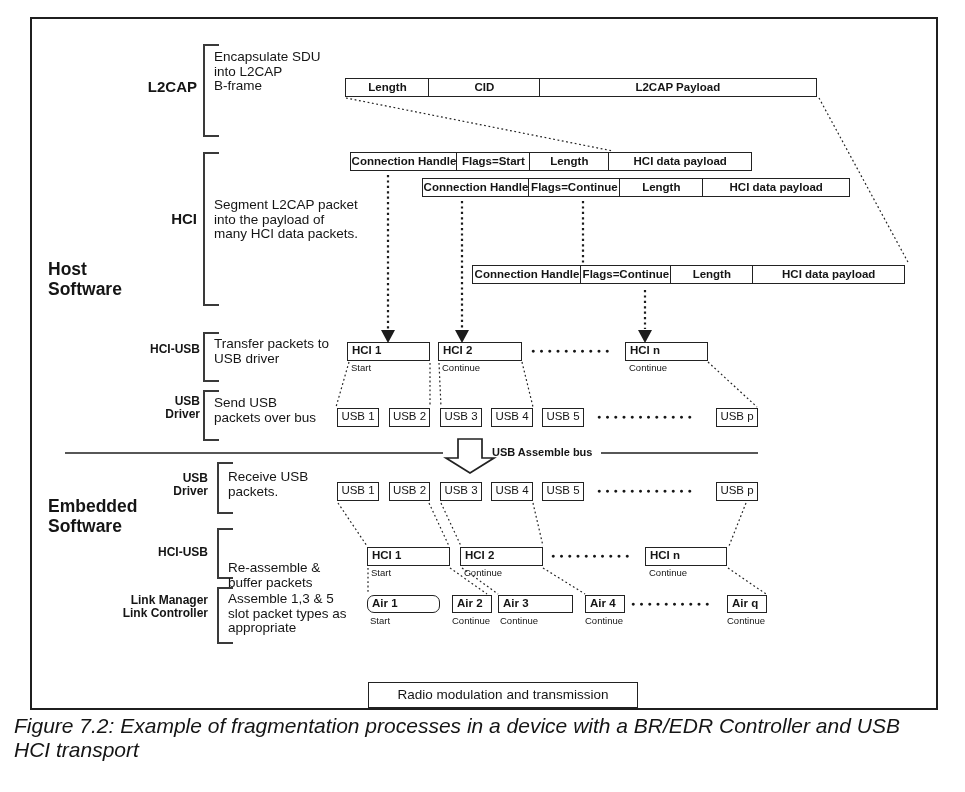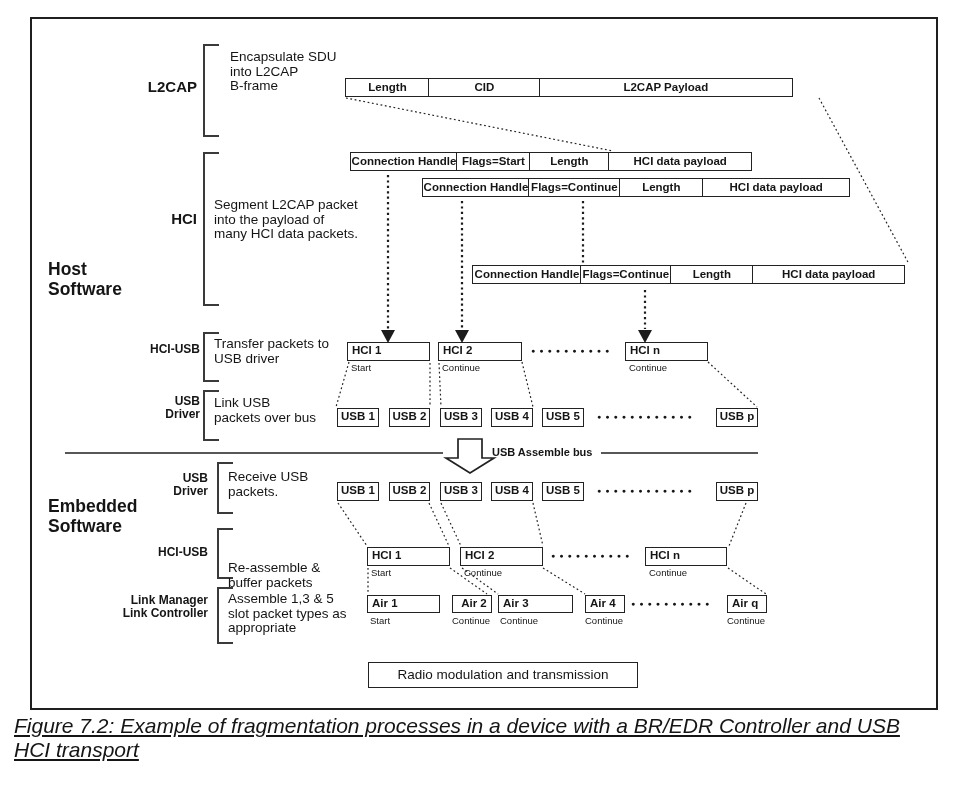--- a/index.html
+++ b/index.html
@@ -16,53 +16,53 @@
            border-top:2px solid #3a3a3a;border-bottom:2px solid #3a3a3a;}
   .prow{position:absolute;display:flex;height:19px;}
   .pcell{box-sizing:border-box;border:1.6px solid #222;margin-left:-1.6px;
          background:#fff;font-weight:bold;font-size:11.5px;line-height:16px;
          text-align:center;overflow:hidden;}
   .pcell:first-child{margin-left:0;}
   .pbox{position:absolute;box-sizing:border-box;height:19px;border:1.6px solid #222;
         background:#fff;font-weight:bold;font-size:11.5px;line-height:15px;
         padding-left:4px;}
   .ubox{position:absolute;box-sizing:border-box;height:19px;border:1.6px solid #222;
-        background:#fff;font-weight:bold;font-size:11.5px;line-height:15px;
+        background:#fff;font-weight:normal;font-size:11.5px;line-height:15px;
         text-align:center;}
   .sdu{position:absolute;box-sizing:border-box;border:2px solid #222;background:#fff;
        font-weight:bold;font-size:11.5px;line-height:17px;text-align:center;}
   .sub{position:absolute;font-size:9.5px;line-height:1;}
   .dots{position:absolute;font-size:7px;letter-spacing:4px;white-space:nowrap;}
   .buslabel{position:absolute;font-weight:bold;font-size:11px;}
   .radio{position:absolute;box-sizing:border-box;border:1.6px solid #222;background:#fff;
-         font-size:13.5px;text-align:center;line-height:24px;}
+         font-size:13.5px;text-align:center;line-height:24px;margin-top:20px;}
   #caption{position:absolute;left:14px;top:714px;width:944px;font-style:italic;
-           font-size:21px;line-height:1.12;white-space:pre-line;text-decoration:underline;}
+           font-size:21px;line-height:1.12;white-space:pre-line;}
   svg.overlay{position:absolute;left:0;top:0;pointer-events:none;}
 </style>
 </head>
 <body>
 
 <div id="stage">
   <div id="frame"></div>
 
   <div class="biglabel" style="left:48px;top:259px;">Host
 Software</div>
 
   <div class="seclabel" style="left:98px;top:79px;width:99px;font-size:15px;">L2CAP</div>
   <div class="bracket" style="left:203px;top:44px;height:89px;"></div>
-  <div class="desc" style="left:214px;top:50px;margin-left:16px;">Encapsulate SDU
+  <div class="desc" style="left:214px;top:50px;">Encapsulate SDU
 into L2CAP
 B-frame</div>
 
 
   <div class="prow" style="left:345px;top:78px;">
     <div class="pcell" style="width:85px;">Length</div>
     <div class="pcell" style="width:112px;">CID</div>
-    <div class="pcell" style="width:254px;">L2CAP Payload</div>
+    <div class="pcell" style="width:278px;">L2CAP Payload</div>
   </div>
 
   <div class="seclabel" style="left:98px;top:211px;width:99px;font-size:15px;">HCI</div>
   <div class="bracket" style="left:203px;top:152px;height:150px;"></div>
   <div class="desc" style="left:214px;top:198px;">Segment L2CAP packet
 into the payload of
 many HCI data packets.</div>
 
   <div class="prow" style="left:350px;top:152px;">
     <div class="pcell" style="width:108px;">Connection Handle</div>
@@ -92,21 +92,21 @@
   <div class="sub" style="left:351px;top:363px;">Start</div>
   <div class="pbox" style="left:438px;top:342px;width:84px;">HCI 2</div>
   <div class="sub" style="left:442px;top:363px;">Continue</div>
   <div class="dots" style="left:531px;top:347px;">●●●●●●●●●●</div>
   <div class="pbox" style="left:625px;top:342px;width:83px;">HCI n</div>
   <div class="sub" style="left:629px;top:363px;">Continue</div>
 
   <div class="seclabel" style="left:120px;top:395px;width:80px;">USB
 Driver</div>
   <div class="bracket" style="left:203px;top:390px;height:47px;"></div>
-  <div class="desc" style="left:214px;top:396px;">Link USB
+  <div class="desc" style="left:214px;top:396px;">Send USB
 packets over bus</div>
 
   <div class="ubox" style="left:337px;top:408px;width:42px;">USB 1</div>
   <div class="ubox" style="left:389px;top:408px;width:41px;">USB 2</div>
   <div class="ubox" style="left:440px;top:408px;width:42px;">USB 3</div>
   <div class="ubox" style="left:491px;top:408px;width:42px;">USB 4</div>
   <div class="ubox" style="left:542px;top:408px;width:42px;">USB 5</div>
   <div class="dots" style="left:597px;top:413px;">●●●●●●●●●●●●</div>
   <div class="ubox" style="left:716px;top:408px;width:42px;">USB p</div>
 
@@ -142,23 +142,23 @@
   <div class="pbox" style="left:645px;top:547px;width:82px;">HCI n</div>
   <div class="sub" style="left:649px;top:568px;">Continue</div>
 
   <div class="seclabel" style="left:108px;top:594px;width:100px;">Link Manager
 Link Controller</div>
   <div class="bracket" style="left:217px;top:587px;height:53px;"></div>
   <div class="desc" style="left:228px;top:592px;">Assemble 1,3 &amp; 5
 slot packet types as
 appropriate</div>
 
-  <div class="pbox" style="left:367px;top:595px;width:73px;height:18px;">Air 1</div>
+  <div class="pbox" style="left:367px;top:595px;width:73px;height:18px;border-radius:7px;">Air 1</div>
   <div class="sub" style="left:370px;top:616px;">Start</div>
-  <div class="pbox" style="left:452px;top:595px;width:40px;height:18px;text-align:center;">Air 2</div>
+  <div class="pbox" style="left:452px;top:595px;width:40px;height:18px;">Air 2</div>
   <div class="sub" style="left:452px;top:616px;">Continue</div>
   <div class="pbox" style="left:498px;top:595px;width:75px;height:18px;">Air 3</div>
   <div class="sub" style="left:500px;top:616px;">Continue</div>
   <div class="pbox" style="left:585px;top:595px;width:40px;height:18px;">Air 4</div>
   <div class="sub" style="left:585px;top:616px;">Continue</div>
   <div class="dots" style="left:631px;top:600px;">●●●●●●●●●●</div>
   <div class="pbox" style="left:727px;top:595px;width:40px;height:18px;">Air q</div>
   <div class="sub" style="left:727px;top:616px;">Continue</div>
 
   <div class="radio" style="left:368px;top:662px;width:270px;height:26px;">Radio modulation and transmission</div>

